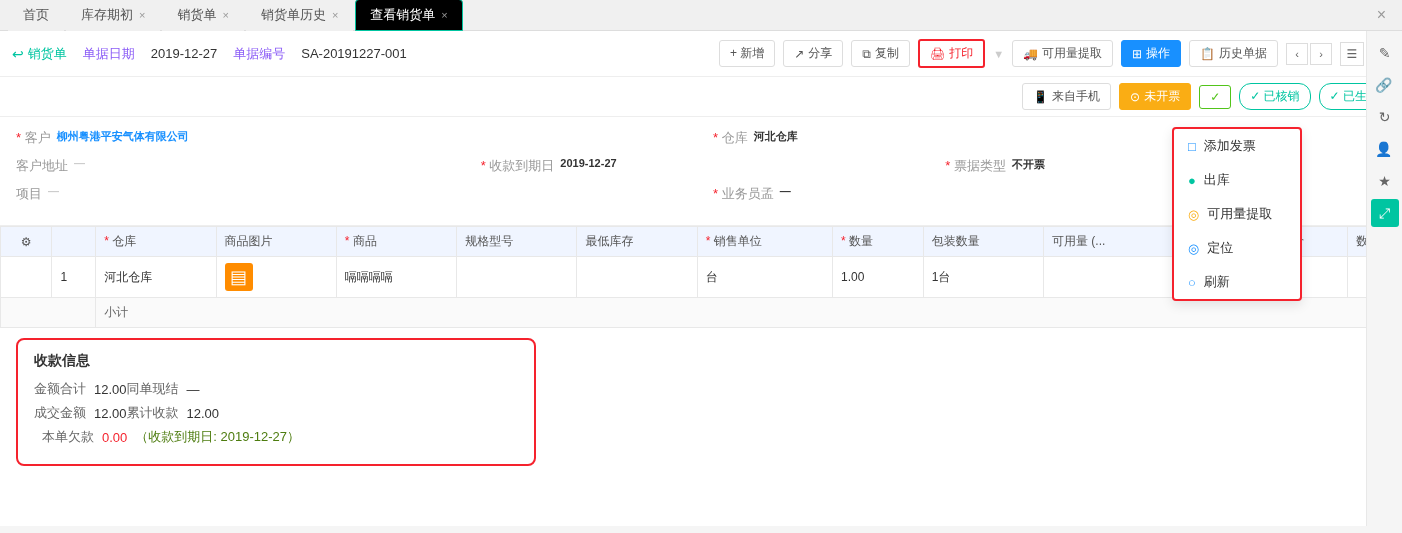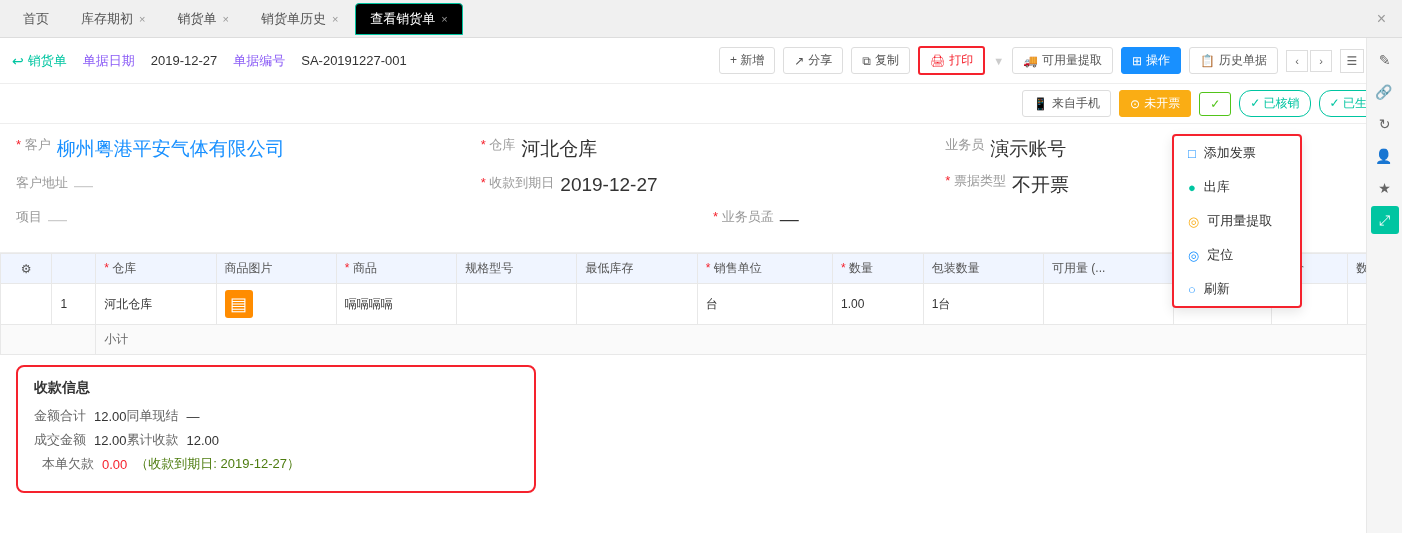--- a/index.html
+++ b/index.html
@@ -1,21 +1,21 @@
 <!DOCTYPE html>
 <html><head>
   <meta charset="utf-8">
   <style>
     * { box-sizing: border-box; margin: 0; padding: 0; }
     body { font-family: 'Microsoft YaHei', Arial, sans-serif; font-size: 13px; background: #f5f5f5; color: #333; overflow: hidden; }
 
     
     .tab-bar {
       display: flex; align-items: center; background: #f0f0f0; border-bottom: 1px solid #ddd;
-      padding: 0 8px; height: 38px; position: relative;
+      padding: 0 8px; height: 31px; position: relative;
     }
     .tab-item {
       display: flex; align-items: center; padding: 6px 14px; cursor: pointer;
       background: #f0f0f0; border: 1px solid transparent; font-size: 13px; color: #555;
       margin-right: 2px; border-radius: 4px 4px 0 0; white-space: nowrap;
     }
     .tab-item.highlighted {
       background: #000000; color: #fff; border-color: #00c5a1;
     }
     .tab-close { margin-left: 6px; color: #999; font-size: 11px; cursor: pointer; }
@@ -74,21 +74,21 @@
       padding: 12px 16px; background: #fff; border-bottom: 1px solid #eee;
     }
     .form-row {
       display: flex; align-items: center; margin-bottom: 10px; gap: 24px;
     }
     .form-field {
       display: flex; align-items: flex-start; gap: 6px; flex: 1;
     }
     .form-label { color: #999; font-size: 13px; white-space: nowrap; }
     .form-label.required::before { content: '* '; color: #f5222d; }
-    .form-value { color: #333; font-size: 19px; }
+    .form-value { color: #333; font-size: 11px; font-weight: bold; }
     .form-value.link { color: #1890ff; cursor: pointer; }
     .form-value.placeholder { color: #ccc; }
     .add-note-btn { color: #faad14; cursor: pointer; display: flex; align-items: center; gap: 3px; }
     table { width: 100%; border-collapse: collapse; font-size: 12px; }
     th {
       background: #f0f5ff; color: #555; font-weight: normal; padding: 6px 8px;
       border: 1px solid #e8e8e8; white-space: nowrap; text-align: left;
     }
     th .required { color: #f5222d; }
     td { padding: 6px 8px; border: 1px solid #e8e8e8; color: #333; white-space: nowrap; }
@@ -241,24 +241,20 @@
 
     <div class="form-area">
       <div class="form-row">
         <div class="form-field">
           <span class="form-label required">客户</span>
           <span class="form-value link">柳州粤港平安气体有限公司</span>
         </div>
         <div class="form-field">
           <span class="form-label required">仓库</span>
           <span class="form-value">河北仓库</span>
-        </div>
-        <div class="form-field">
-          <span class="form-label">业务员</span>
-          <span class="form-value">演示账号</span>
         </div>
       </div>
       <div class="form-row">
         <div class="form-field">
           <span class="form-label">客户地址</span>
           <span class="form-value placeholder">—</span>
         </div>
         <div class="form-field">
           <span class="form-label required">收款到期日</span>
           <span class="form-value">2019-12-27</span>

